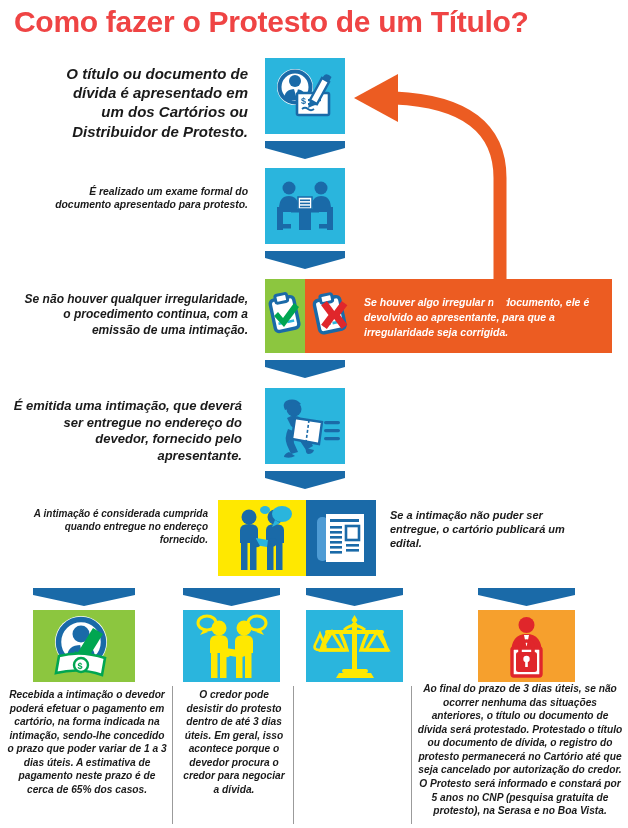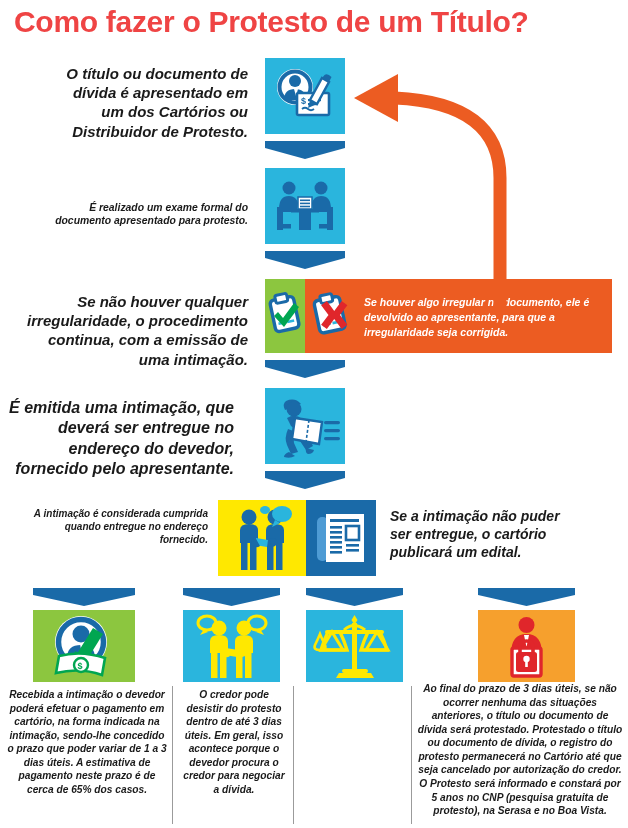--- a/index.html
+++ b/index.html
@@ -116,21 +116,21 @@
       <path d="M45 42 l7 4 l-9 4 z" fill="#1a6aa8"></path>
     </svg>
   </div>
 
   <div class="chev" style="left:265px; top:141px; width:80px; height:18px;">
     <svg viewBox="0 0 80 18" preserveAspectRatio="none">
       <path d="M0 0 H80 V7 L40 18 L0 7 Z" fill="#1a6aa8"></path>
     </svg>
   </div>
 
-  <div class="cap right" style="left:40px; top:201px; width:208px; font-size:10.4px;text-align:right;">É realizado um exame formal do documento apresentado para protesto.</div>
+  <div class="cap right" style="left:40px; top:185px; width:208px; font-size:10.4px;text-align:right;">É realizado um exame formal do documento apresentado para protesto.</div>
 
   <div class="tile" style="left:265px; top:168px; width:80px; height:76px; background:#2ab5dd;">
     <svg viewBox="0 0 80 76">
 
       <circle cx="24" cy="20" r="6.5" fill="#1a6aa8"></circle>
       <path d="M14 41 q0-13 10-13 q7 0 9 7 l-1 6 z" fill="#1a6aa8"></path>
       <rect x="12" y="40" width="6" height="22" fill="#1a6aa8"></rect>
       <rect x="12" y="39" width="14" height="5" fill="#1a6aa8"></rect>
       <rect x="12" y="56" width="14" height="4.5" fill="#1a6aa8"></rect>
 
@@ -150,21 +150,21 @@
       <rect x="33" y="29" width="14" height="12" fill="none" stroke="#1a6aa8" stroke-width="1.5"></rect>
     </svg>
   </div>
 
   <div class="chev" style="left:265px; top:251px; width:80px; height:18px;">
     <svg viewBox="0 0 80 18" preserveAspectRatio="none">
       <path d="M0 0 H80 V7 L40 18 L0 7 Z" fill="#1a6aa8"></path>
     </svg>
   </div>
 
-  <div class="cap right" style="left:18px; top:292px; width:230px; font-size:15px;">Se não houver qualquer irregularidade, o procedimento continua, com a emissão de uma intimação.</div>
+  <div class="cap right" style="left:18px; top:292px; width:230px; font-size:12px;">Se não houver qualquer irregularidade, o procedimento continua, com a emissão de uma intimação.</div>
 
   <div id="orange-band" style="left:305px; top:279px; width:307px; height:74px;"></div>
 
   <div class="tile" style="left:265px; top:279px; width:40px; height:74px; background:#8cc63f;">
     <svg viewBox="0 0 40 74">
       <g transform="rotate(-12 20 37)">
         <rect x="8" y="19" width="24" height="32" rx="4" fill="#ffffff" stroke="#1a6aa8" stroke-width="3.4"></rect>
         <rect x="14" y="15" width="12" height="8" rx="2" fill="#ffffff" stroke="#1a6aa8" stroke-width="3"></rect>
         <rect x="12" y="42" width="7" height="2.6" fill="#2ab5dd"></rect>
         <rect x="21" y="42" width="7" height="2.6" fill="#2ab5dd"></rect>
@@ -186,21 +186,21 @@
   </div>
 
   <div id="orange-text" style="left:364px; top:295px; width:240px;">Se houver algo irregular no documento, ele é devolvido ao apresentante, para que a irregularidade seja corrigida.</div>
 
   <div class="chev" style="left:265px; top:360px; width:80px; height:18px;">
     <svg viewBox="0 0 80 18" preserveAspectRatio="none">
       <path d="M0 0 H80 V7 L40 18 L0 7 Z" fill="#1a6aa8"></path>
     </svg>
   </div>
 
-  <div class="cap right" style="left:4px; top:398px; width:230px; font-size:16px;">É emitida uma intimação, que deverá ser entregue no endereço do devedor, fornecido pelo apresentante.</div>
+  <div class="cap right" style="left:12px; top:398px; width:230px; font-size:13px;">É emitida uma intimação, que deverá ser entregue no endereço do devedor, fornecido pelo apresentante.</div>
 
   <div class="tile" style="left:265px; top:388px; width:80px; height:76px; background:#2ab5dd;">
     <svg viewBox="0 0 80 76">
       <path d="M21 13 q9 -4 15 3 l-16 6 q-3 -6 1 -9 z" fill="#1a6aa8"></path>
       <circle cx="29" cy="21" r="7.5" fill="#1a6aa8"></circle>
       <path d="M22 30 q8 -5 15 1 l6 7 l-8 7 l-9 -7 z" fill="#1a6aa8"></path>
       <path d="M23 41 q-4 9 -1 16 l4 9 l7 -2 l-4 -9 q-1 -6 2 -11 z" fill="#1a6aa8"></path>
       <path d="M31 48 q7 4 12 0 l5 10 l-7 4 l-6 -9 z" fill="#1a6aa8"></path>
       <path d="M24 64 q-5 2 -5 5 q6 2 11 -1 z" fill="#1a6aa8"></path>
       <path d="M41 60 q-1 5 2 6 q5 0 6 -4 z" fill="#1a6aa8"></path>
@@ -253,21 +253,21 @@
       <rect x="24" y="36" width="12" height="2.6" fill="#1a6aa8"></rect>
       <rect x="24" y="41" width="12" height="2.6" fill="#1a6aa8"></rect>
       <rect x="24" y="46" width="12" height="2.6" fill="#1a6aa8"></rect>
       <rect x="24" y="51" width="12" height="2.6" fill="#1a6aa8"></rect>
       <rect x="40" y="26" width="13" height="14" fill="none" stroke="#1a6aa8" stroke-width="2.6"></rect>
       <rect x="40" y="44" width="13" height="2.6" fill="#1a6aa8"></rect>
       <rect x="40" y="49" width="13" height="2.6" fill="#1a6aa8"></rect>
     </svg>
   </div>
 
-  <div class="cap left" style="left:390px; top:508px; width:180px; font-size:14px;">Se a intimação não puder ser entregue, o cartório publicará um edital.</div>
+  <div class="cap left" style="left:390px; top:508px; width:180px; font-size:11px;">Se a intimação não puder ser entregue, o cartório publicará um edital.</div>
 
   <div class="chev" style="left:33px; top:588px; width:102px; height:18px;">
     <svg viewBox="0 0 102 18" preserveAspectRatio="none">
       <path d="M0 0 H102 V7 L51 18 L0 7 Z" fill="#1a6aa8"></path>
     </svg>
   </div>
   <div class="chev" style="left:183px; top:588px; width:97px; height:18px;">
     <svg viewBox="0 0 97 18" preserveAspectRatio="none">
       <path d="M0 0 H97 V7 L48.5 18 L0 7 Z" fill="#1a6aa8"></path>
     </svg>

